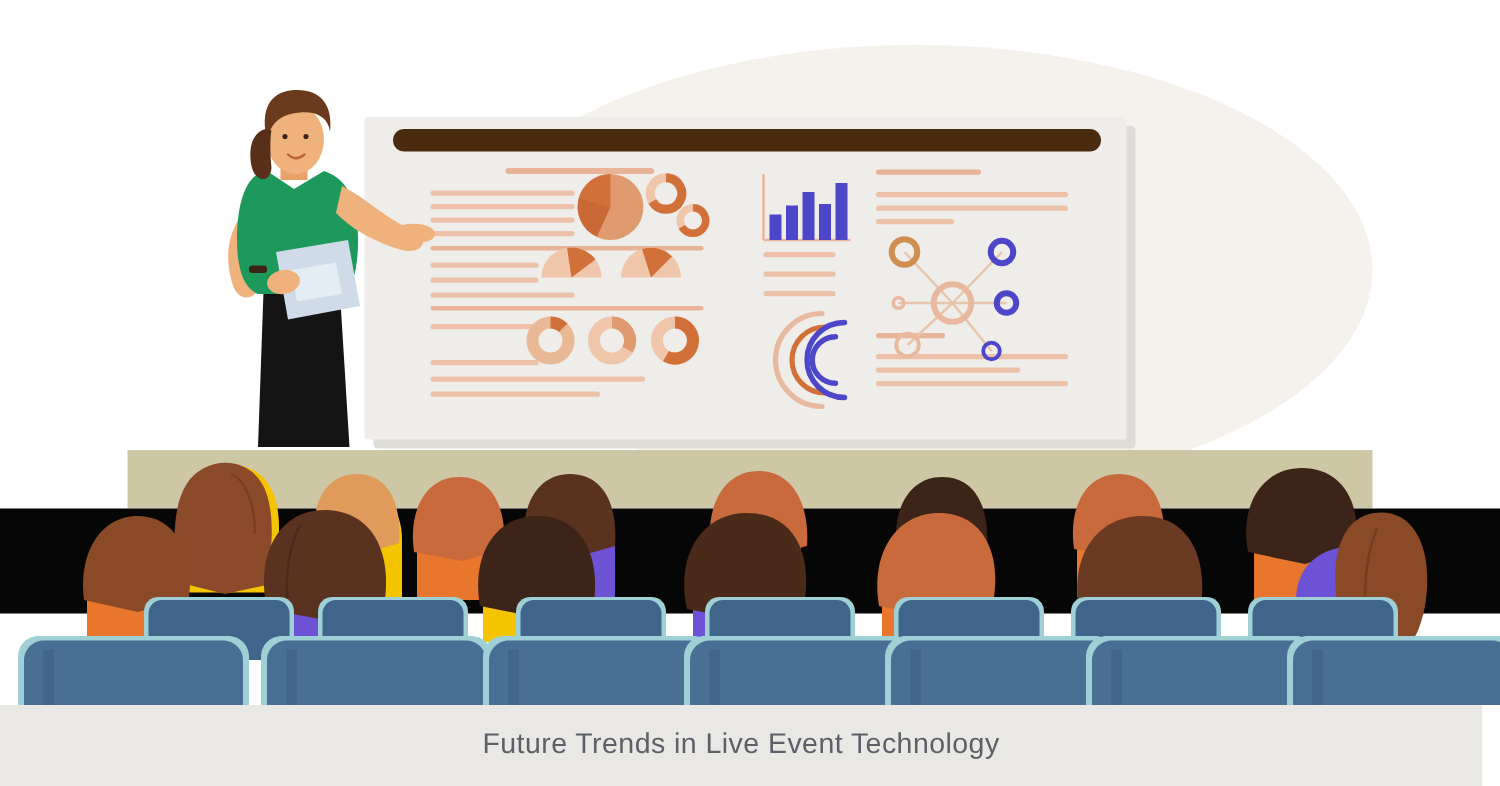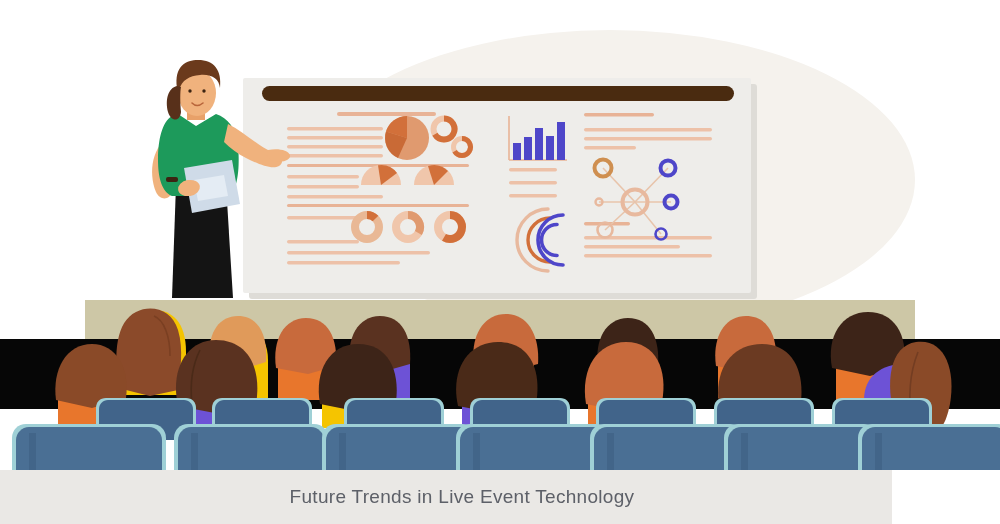--- a/index.html
+++ b/index.html
@@ -21,27 +21,26 @@
     top: 0;
     left: 0;
     width: 1000px;
     height: 524px;
     display: block;
   }
   #caption-bar {
     position: absolute;
     left: 0;
     top: 470px;
-    width: 860px;
+    width: 988px;
     height: 54px;
     background: #eae8e5;
     display: flex;
     align-items: center;
     justify-content: center;
-    padding-left: 32px;
   }
   #caption-text {
     font-family: "Liberation Sans", sans-serif;
     font-size: 19px;
     font-weight: 400;
     letter-spacing: 0.3px;
     color: #5d6068;
     white-space: nowrap;
   }
 </style>

